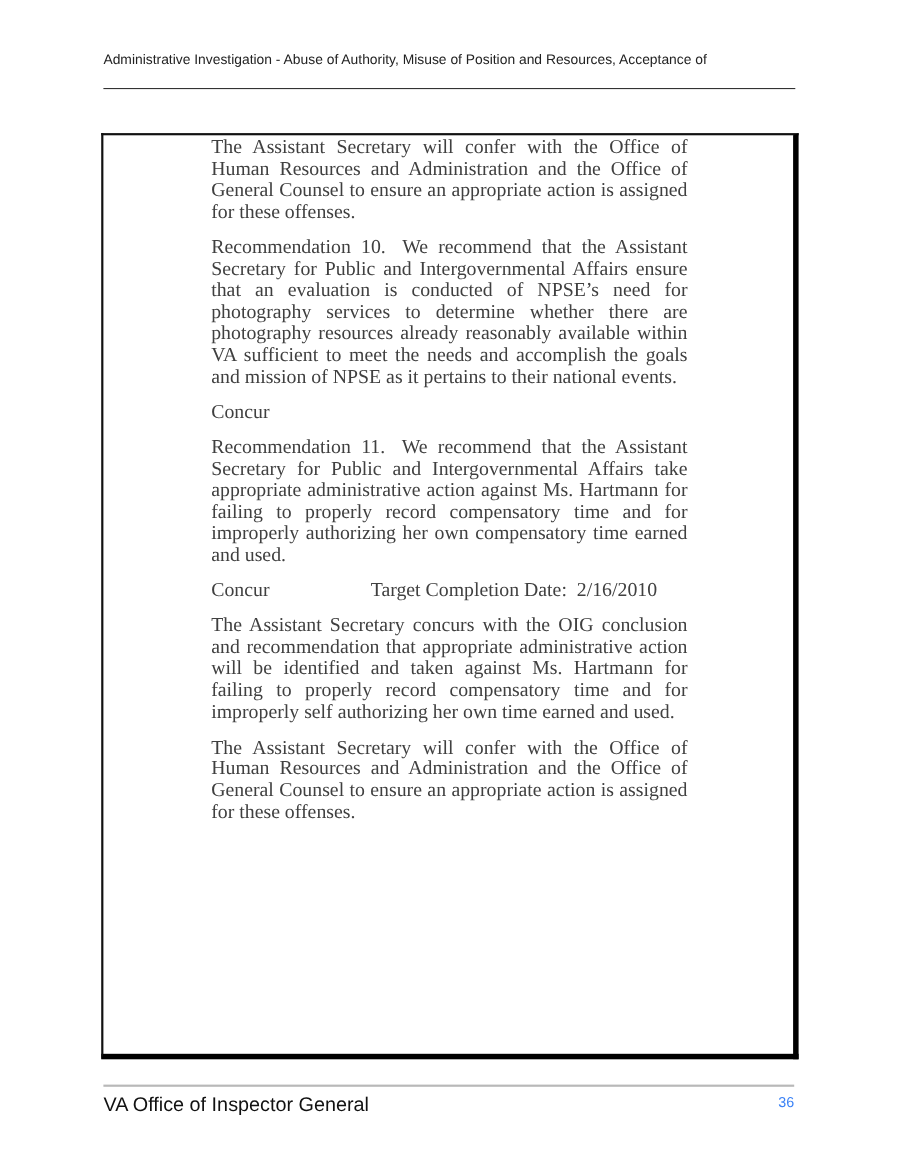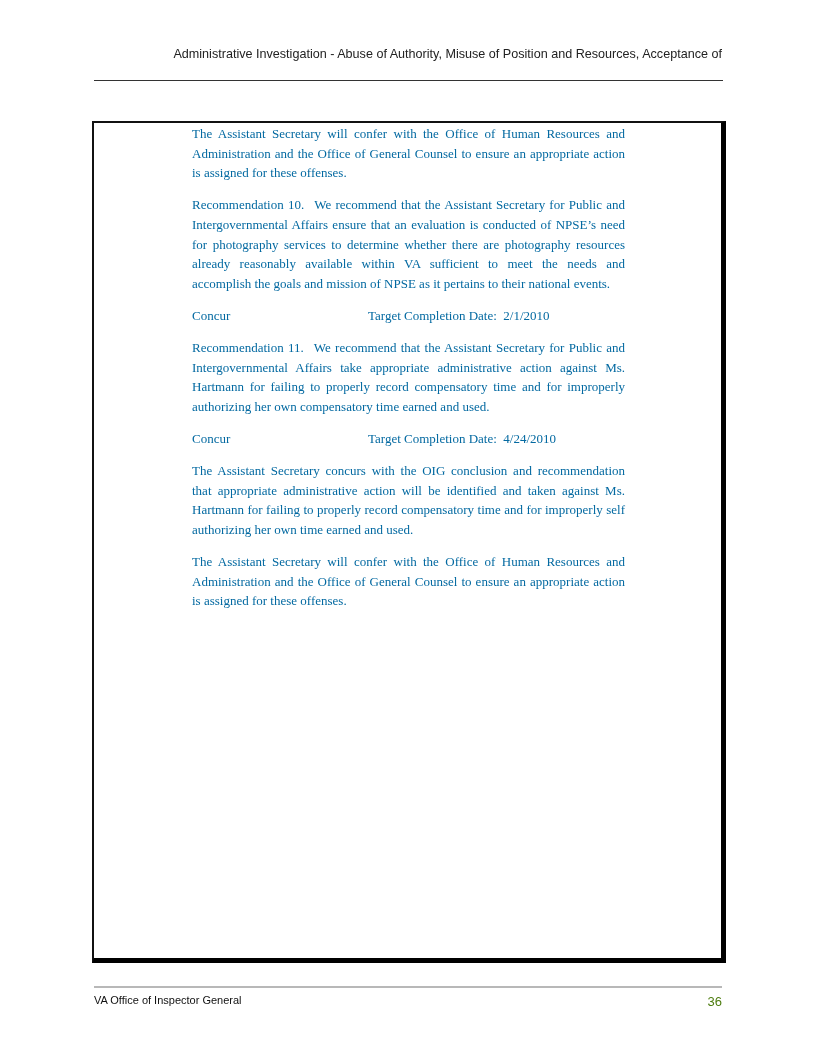--- a/index.html
+++ b/index.html
@@ -1,67 +1,66 @@
 <!DOCTYPE html>
 <html><head>
   <meta charset="utf-8">
   <style>
     html, body { margin: 0; padding: 0; background: #ffffff; }
     body { width: 816px; height: 1056px; position: relative; overflow: hidden; color: #111; }
     .hdr {
       position: absolute; left: 94px; top: 46px; width: 628px;
       font-family: "Liberation Sans", sans-serif; font-size: 12.6px; line-height: 16px;
-      text-align: right; color: #222;
+      color: #222;
     }
     .hdr-rule { position: absolute; left: 94px; top: 80px; width: 629px; height: 1px; background: #333; }
     .box {
       position: absolute; left: 92px; top: 121px; width: 627px; height: 835px;
       border-top: 2px solid #111; border-left: 2px solid #111;
       border-right: 5px solid #000; border-bottom: 5px solid #000;
     }
     .content {
       position: absolute; left: 192px; top: 124px; width: 433px;
-      font-family: "Liberation Serif", serif; font-size: 13px; line-height: 19.6px;
-      text-align: justify; color: #0369a1;
+      font-family: "Liberation Serif", serif; font-size: 18px; line-height: 19.6px;
+      text-align: justify; color: #404040;
     }
     .content p { margin: 0 0 12.6px 0; }
     .content b { font-weight: normal; }
-    .concur-row { display: flex; margin: 0 0 12.6px 0; gap: 31px; }
+    .concur-row { display: flex; margin: 0 0 12.6px 0; }
     .concur-row .c { width: 145px; }
     .sp { display: inline-block; width: 6px; }
     .ftr-rule { position: absolute; left: 94px; top: 986px; width: 628px; height: 2px; background: #b8b8b8; }
-    .ftr-left { position: absolute; left: 94px; top: 994px; font-family: "Liberation Sans", sans-serif; font-size: 11px; color: #111; }
-    .ftr-right { position: absolute; right: 94px; top: 994px; font-family: "Liberation Sans", sans-serif; font-size: 13px; color: #4d7c0f; }
+    .ftr-left { position: absolute; left: 94px; top: 994px; font-family: "Liberation Sans", sans-serif; font-size: 18px; color: #111; }
+    .ftr-right { position: absolute; right: 94px; top: 994px; font-family: "Liberation Sans", sans-serif; font-size: 13px; color: #3b82f6; }
   </style>
 </head>
 <body>
 
 <div class="hdr">
   <div>Administrative Investigation - Abuse of Authority, Misuse of Position and Resources, Acceptance of</div>
 </div>
 <div class="hdr-rule"></div>
 
 <div class="box"></div>
 
 <div class="content">
   <p>The Assistant Secretary will confer with the Office of Human Resources and Administration and the Office of General Counsel to ensure an appropriate action is assigned for these offenses.</p>
 
   <p><b>Recommendation 10.</b><span class="sp"></span> <span>We recommend that the Assistant Secretary for Public and Intergovernmental Affairs ensure that an evaluation is conducted of NPSE’s need for photography services to determine whether there are photography resources already reasonably available within VA sufficient to meet the needs and accomplish the goals and mission of NPSE as it pertains to their national events.</span></p>
 
   <div class="concur-row">
     <span class="c">Concur</span>
-    <span><b>Target Completion Date:</b>&nbsp;&nbsp;<span>2/1/2010</span></span>
   </div>
 
 
   <p><b>Recommendation 11.</b><span class="sp"></span> <span>We recommend that the Assistant Secretary for Public and Intergovernmental Affairs take appropriate administrative action against Ms. Hartmann for failing to properly record compensatory time and for improperly authorizing her own compensatory time earned and used.</span></p>
 
   <div class="concur-row">
     <span class="c">Concur</span>
-    <span><b>Target Completion Date:</b>&nbsp;&nbsp;<span>4/24/2010</span></span>
+    <span><b>Target Completion Date:</b>&nbsp;&nbsp;<span>2/16/2010</span></span>
   </div>
 
   <p>The Assistant Secretary concurs with the OIG conclusion and recommendation that appropriate administrative action will be identified and taken against Ms. Hartmann for failing to properly record compensatory time and for improperly self authorizing her own time earned and used.</p>
 
   <p>The Assistant Secretary will confer with the Office of Human Resources and Administration and the Office of General Counsel to ensure an appropriate action is assigned for these offenses.</p>
 </div>
 
 <div class="ftr-rule"></div>
 <div class="ftr-left">VA Office of Inspector General</div>
 <div class="ftr-right">36</div>

